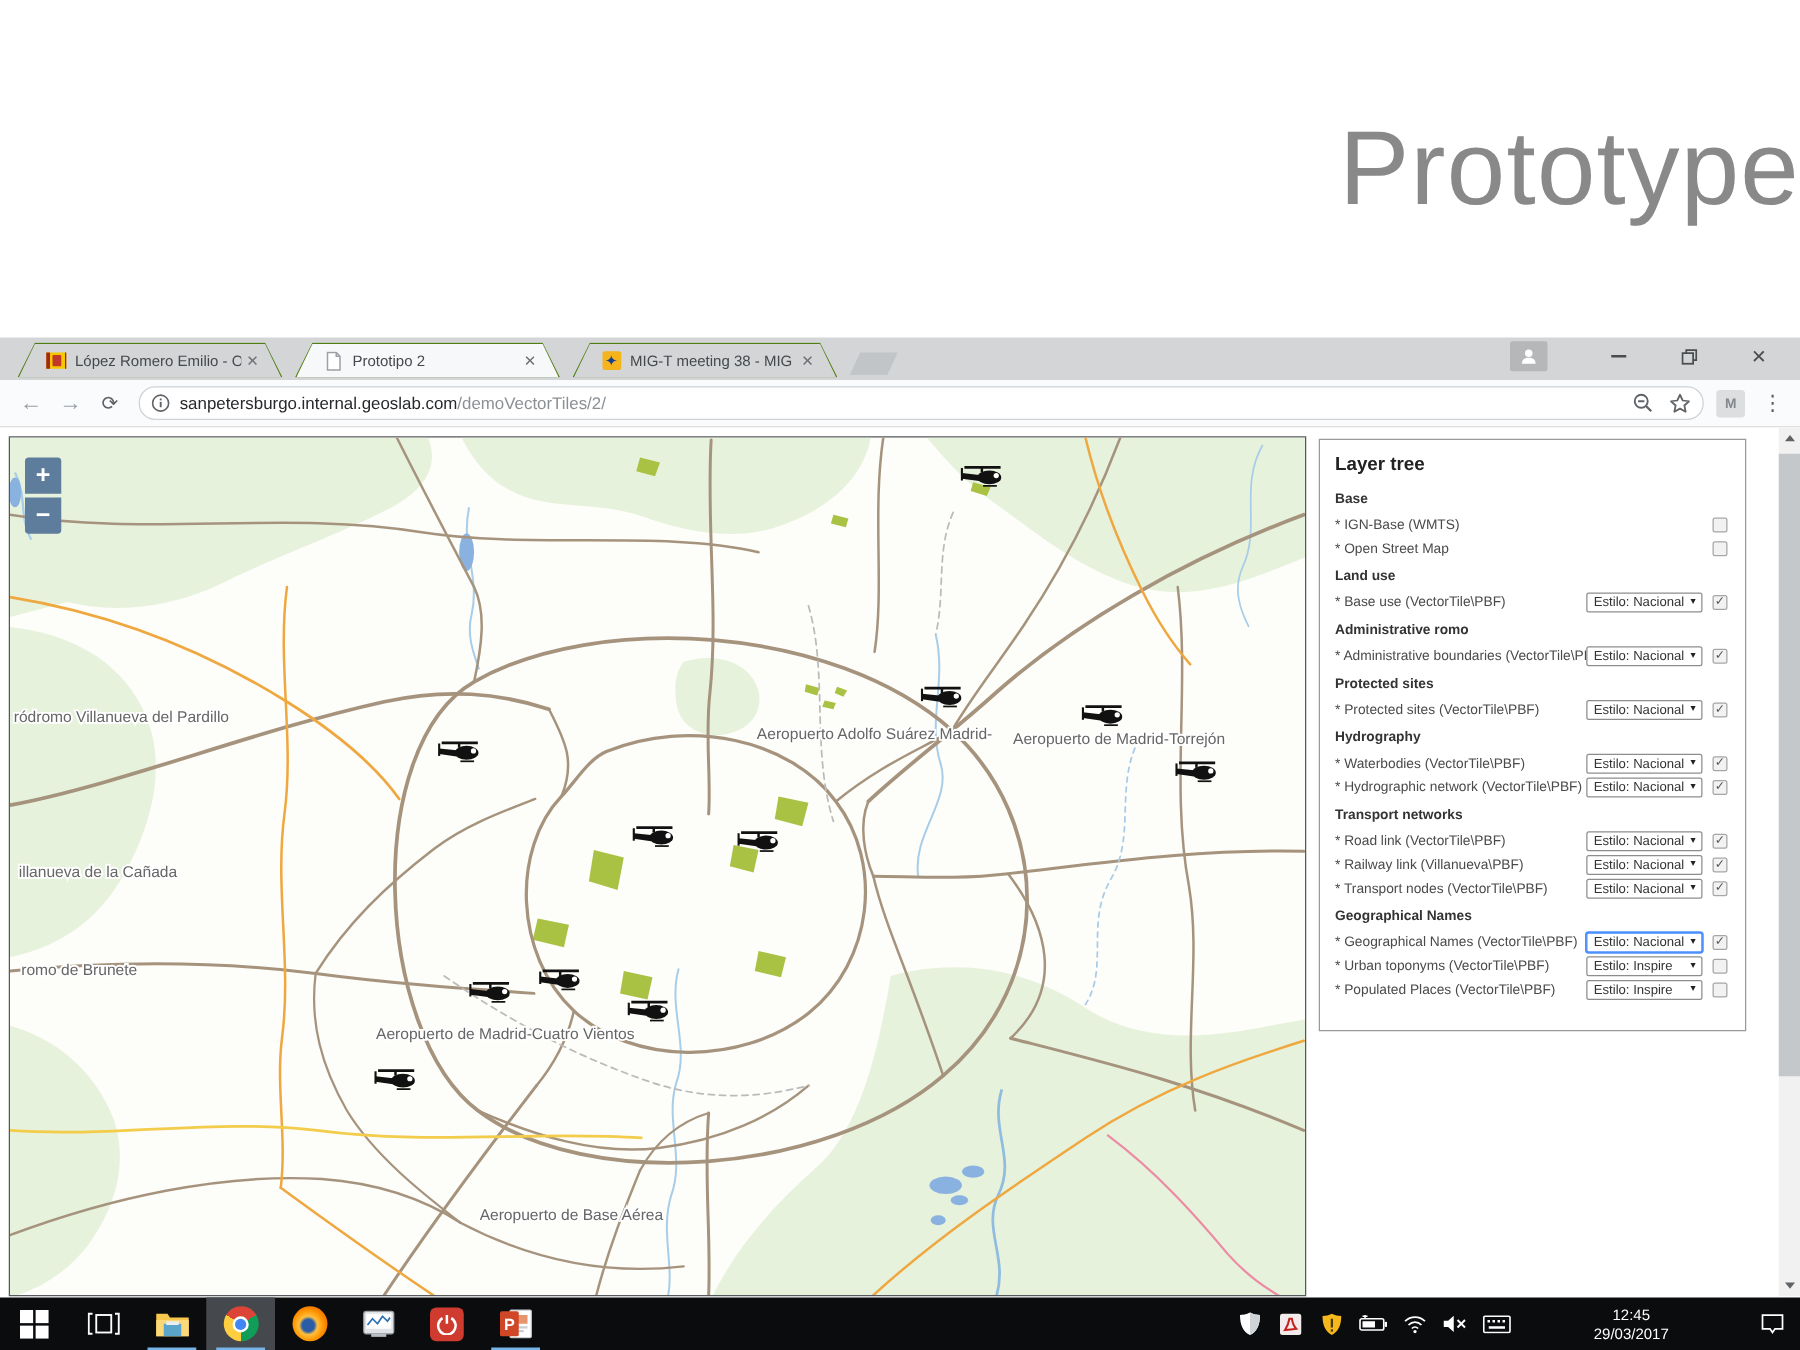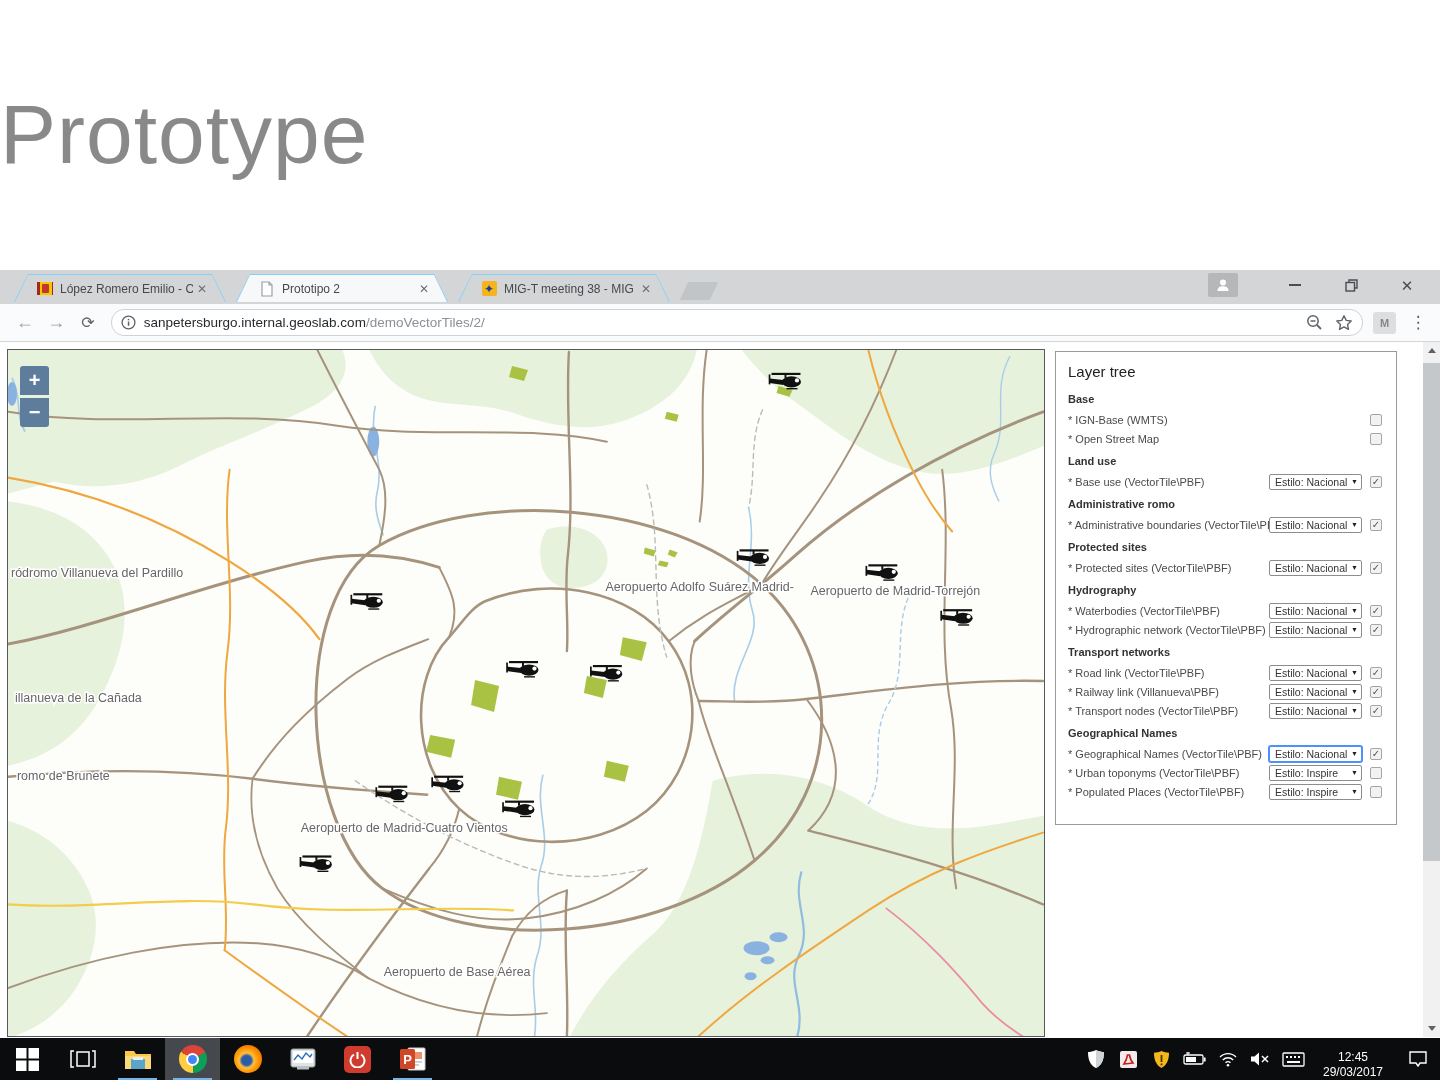--- a/index.html
+++ b/index.html
@@ -1,30 +1,30 @@
 <!DOCTYPE html>
 <html><head>
 <meta charset="utf-8">
 <style>
   * { margin:0; padding:0; box-sizing:border-box; }
   html,body { width:1440px; height:1080px; background:#fff; overflow:hidden;
               font-family:"Liberation Sans", sans-serif; }
   .slide { position:relative; width:1440px; height:1080px; background:#fff; }
 
   
-  .slide-title { position:absolute; top:86px; left:0; width:100%; text-align:left;
+  .slide-title { position:absolute; top:86px; left:0; width:100%; text-align:right;
                  font-size:84px; font-weight:400; color:#898989; letter-spacing:1px; }
 
   
   .browser { position:absolute; top:270px; left:0; width:1440px; height:768px; }
   .tabstrip { position:relative; height:34px; background:#d3d5d7; }
   .tabs { position:absolute; left:14px; bottom:0; height:30px; display:flex; }
   .tab-outer { position:relative; width:212px; height:28px; margin-right:10px;
                clip-path:polygon(14px 0, calc(100% - 14px) 0, 100% 100%, 0 100%);
-               background:#7dd3fc; }
+               background:#4d7c0f; }
   .tab-inner { position:absolute; inset:1px 1px 0 1px;
                clip-path:polygon(13px 0, calc(100% - 13px) 0, 100% 100%, 0 100%);
                background:#d3d5d7; display:flex; align-items:center; padding:0 18px 0 22px; }
   .tab-outer.active .tab-inner { background:#f7f8f9; }
   .tab-label { flex:1; font-size:12px; color:#45494d; white-space:nowrap; overflow:hidden; margin-left:7px; }
   .tab-close { font-size:12px; color:#6b7075; margin-left:4px; cursor:default; }
   .favicon { width:16px; height:16px; flex:0 0 16px; display:flex; align-items:center; justify-content:center; }
   .newtab { position:absolute; left:684px; bottom:4px; width:30px; height:18px;
             background:#c2c5c8; transform:skewX(-25deg); }
   .frame-controls { position:absolute; right:10px; top:3px; display:flex; align-items:center; }
@@ -61,21 +61,21 @@
   .zoomctl { position:absolute; left:12px; top:16px; width:29px; }
   .zoombtn { width:29px; height:29px; background:#5e7d9d; color:#fff; border:none;
              font-size:20px; font-weight:bold; line-height:29px; text-align:center;
              display:block; cursor:pointer; padding:0; font-family:inherit; }
   .zoombtn.zin { border-radius:3px 3px 0 0; margin-bottom:3px; }
   .zoombtn.zout { border-radius:0 0 3px 3px; }
 
   
   .layer-panel { position:absolute; left:1055px; top:9px; width:342px; height:474px;
                  background:#fff; border:1px solid #9a9a9a; padding:11px 12px; overflow:hidden; }
-  .lt-title { font-size:15px; font-weight:normal; color:#222; margin-bottom:13px; }
+  .lt-title { font-size:15px; font-weight:bold; color:#222; margin-bottom:13px; }
   .lt-heading { font-size:11px; font-weight:bold; color:#333; margin:7px 0 5px; }
   .lt-row { display:flex; align-items:center; height:19px; }
   .lt-label { flex:1; font-size:11px; color:#4a4a4a; white-space:nowrap; overflow:hidden; }
   .lt-select { width:93px; height:16px; background:#fff; border:1px solid #8d8d8d; border-radius:2px;
                display:flex; align-items:center; justify-content:space-between;
                font-size:10.5px; color:#333; padding:0 3px 0 5px; margin-right:8px; cursor:default; }
   .lt-select.focused { border-color:#4d90fe; box-shadow:0 0 0 1px #4d90fe; }
   .lt-select .arrow { font-size:7px; color:#222; }
   .lt-check { width:12px; height:12px; border:1px solid #a6a6a6; border-radius:2px; background:#f2f2f2;
               font-size:10px; line-height:10px; text-align:center; color:#555; margin-right:2px; }
@@ -91,21 +91,21 @@
               border-top:5px solid #5f6366; }
   .sb-thumb { position:absolute; left:0; top:21px; width:17px; height:498px; background:#c5c8ca; }
 
   
   .taskbar { position:absolute; bottom:0; left:0; width:1440px; height:42px; background:#0b0c0d;
              display:flex; align-items:stretch; }
   .tb-cell { width:55px; height:42px; display:flex; align-items:center; justify-content:center;
              position:relative; }
   .tb-cell.active { background:#45494d; }
   .tb-cell .runline { position:absolute; bottom:0; left:8px; right:8px; height:2px; background:#77b5e8; }
-  .tray { margin-left:auto; display:flex; align-items:flex-end; }
+  .tray { margin-left:auto; display:flex; align-items:center;gap:48px; }
   .tray-ic { width:33px; height:42px; display:flex; align-items:center; justify-content:center; }
   .clock { width:86px; text-align:center; color:#fff; font-size:12px; line-height:15px; padding-top:2px; }
   .action-ic { width:44px; height:42px; display:flex; align-items:center; justify-content:center; }
 </style>
 </head>
 <body>
 
 <div class="slide">
 
   <div class="slide-title">Prototype</div>

